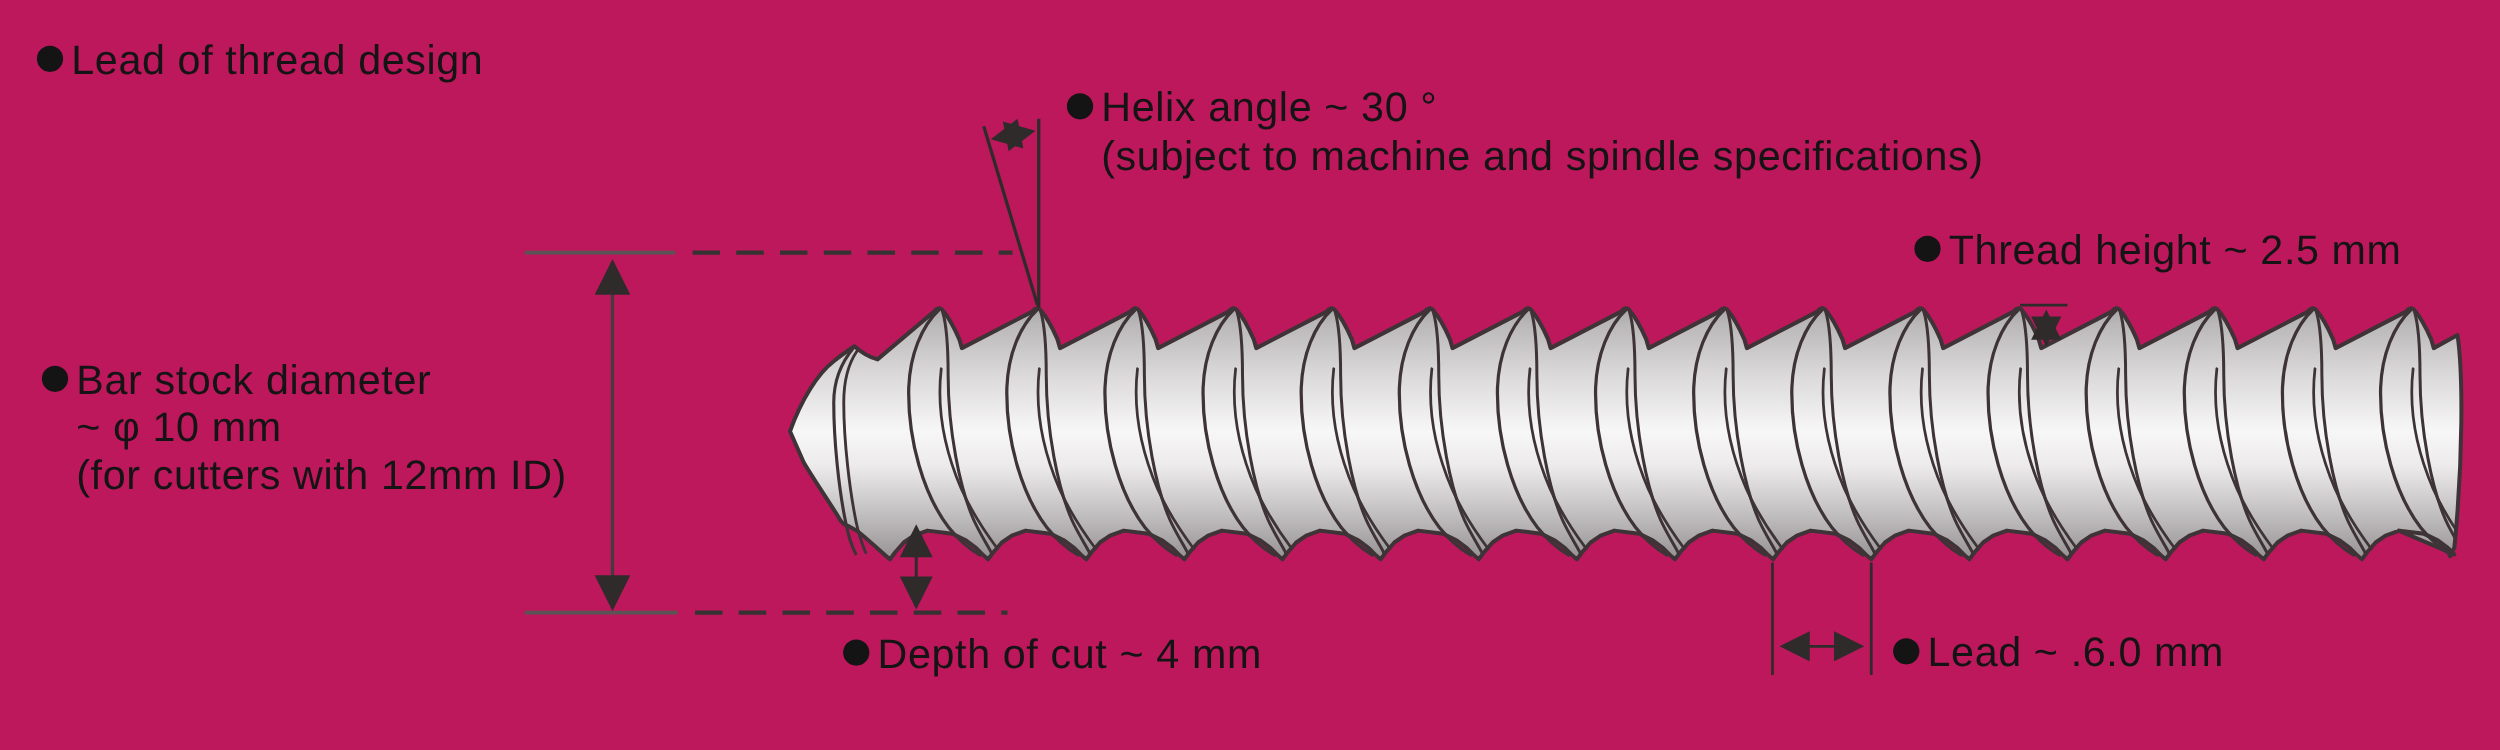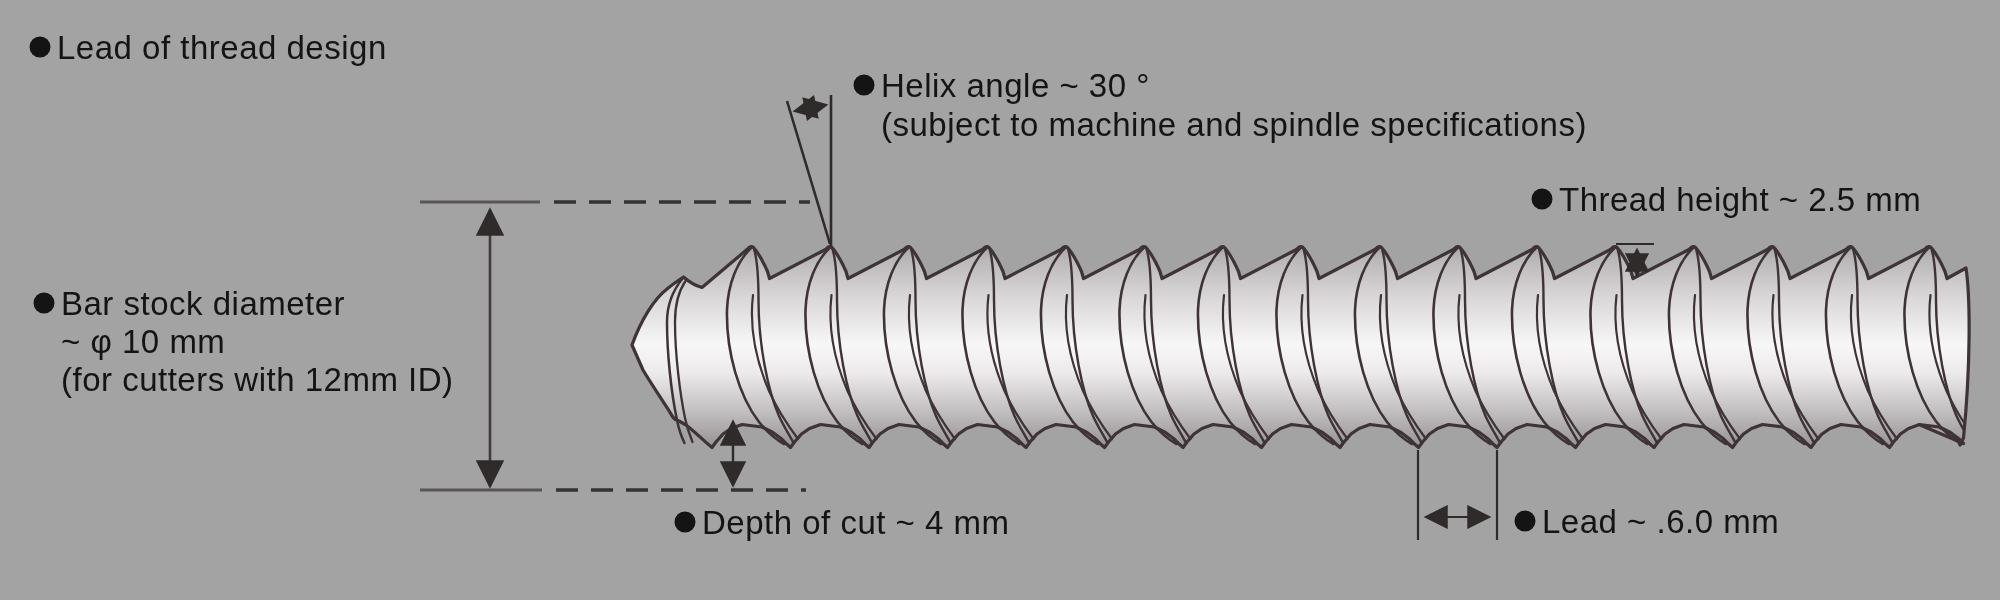--- a/index.html
+++ b/index.html
@@ -1,19 +1,19 @@
 <!DOCTYPE html>
 <html><head>
 <meta charset="utf-8">
 <style>
   html,body{margin:0;padding:0;background:#ffffff;}
   .stage{
     position:relative;
     width:2000px;height:600px;
-    background:#a3a3a3;
+    background:#be185d;
     overflow:hidden;
     font-family:"Liberation Sans","DejaVu Sans",sans-serif;
   }
   svg{position:absolute;left:0;top:0;}
   text{
     font-family:"Liberation Sans","DejaVu Sans",sans-serif;
     font-size:33px;
     fill:#141414;
     letter-spacing:0.5px;
   }

